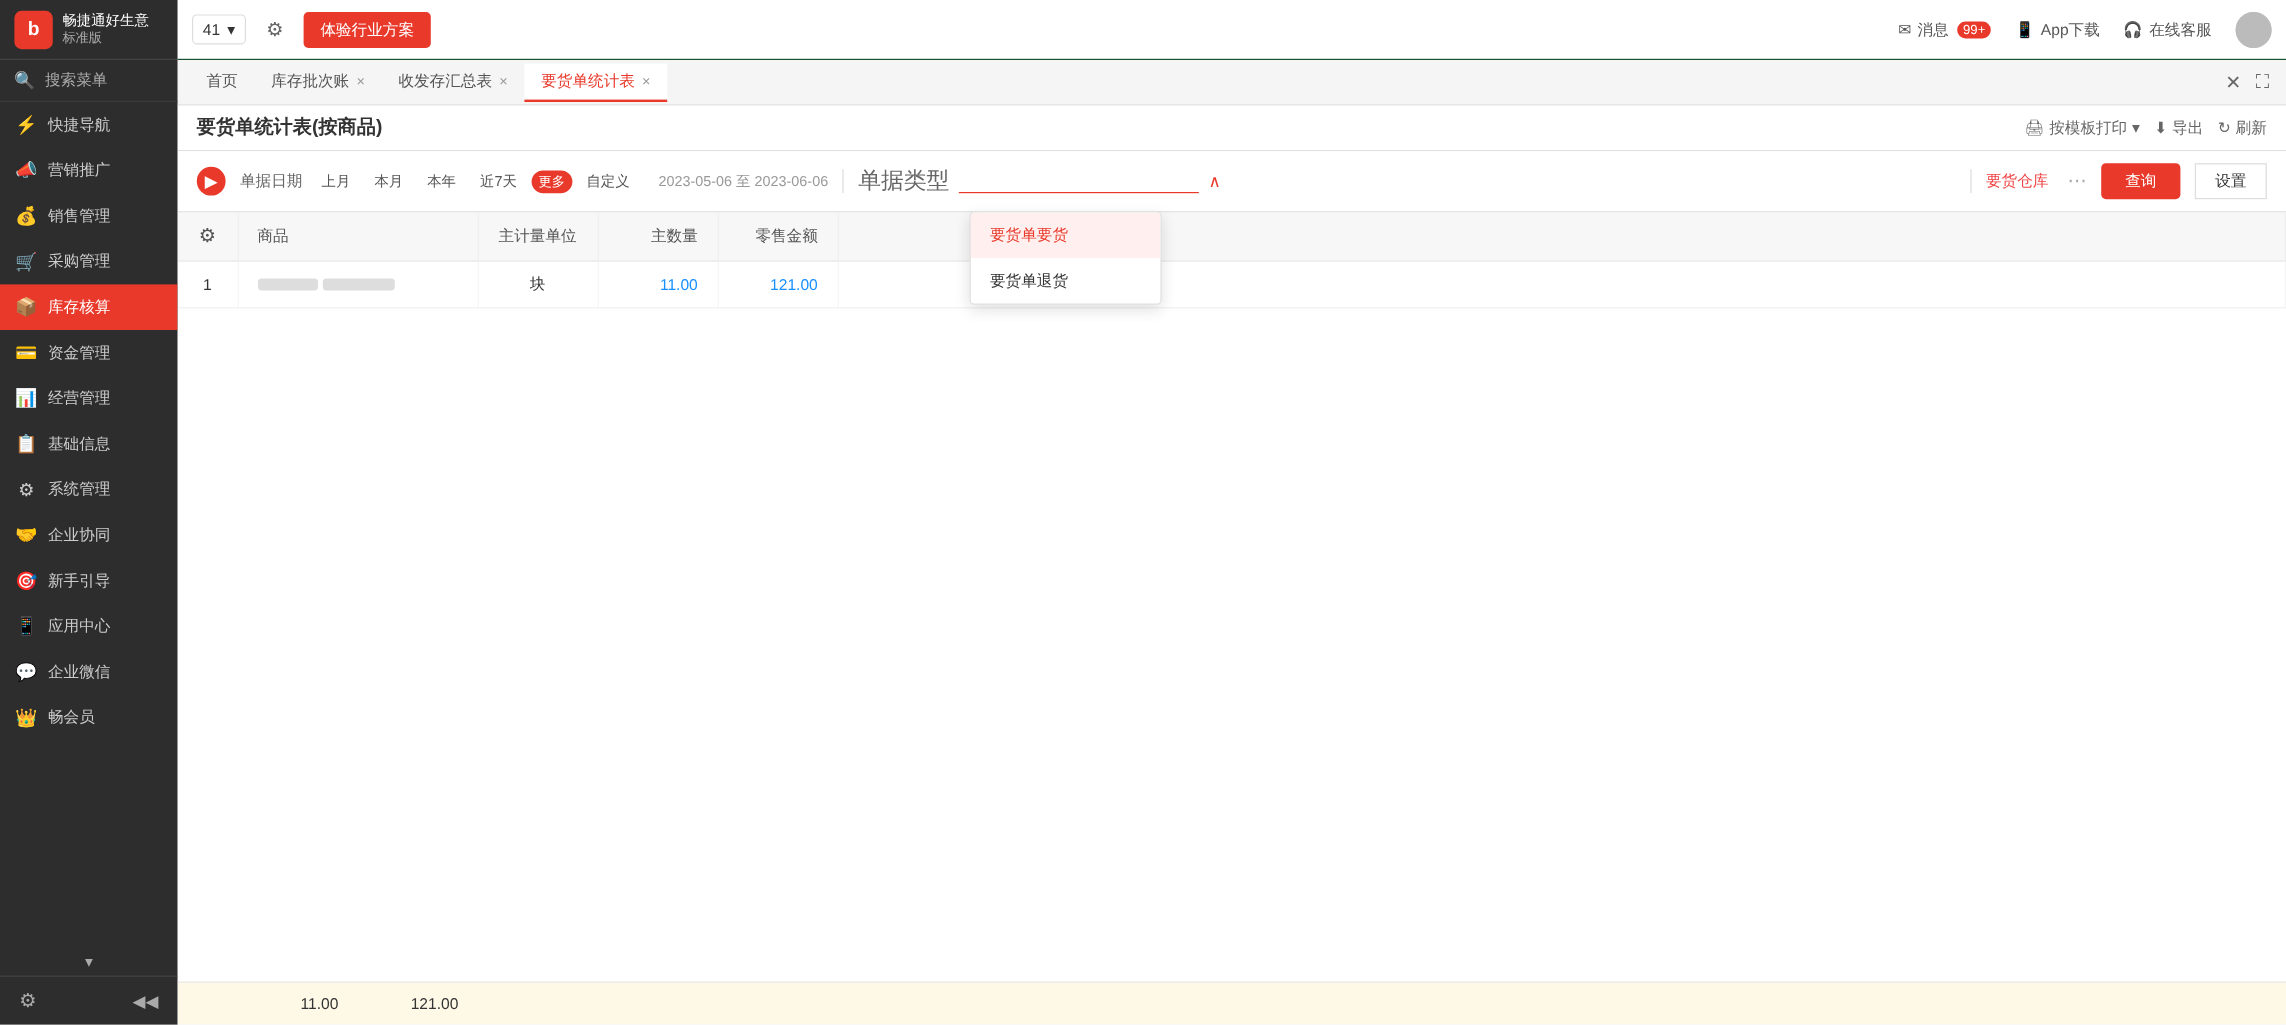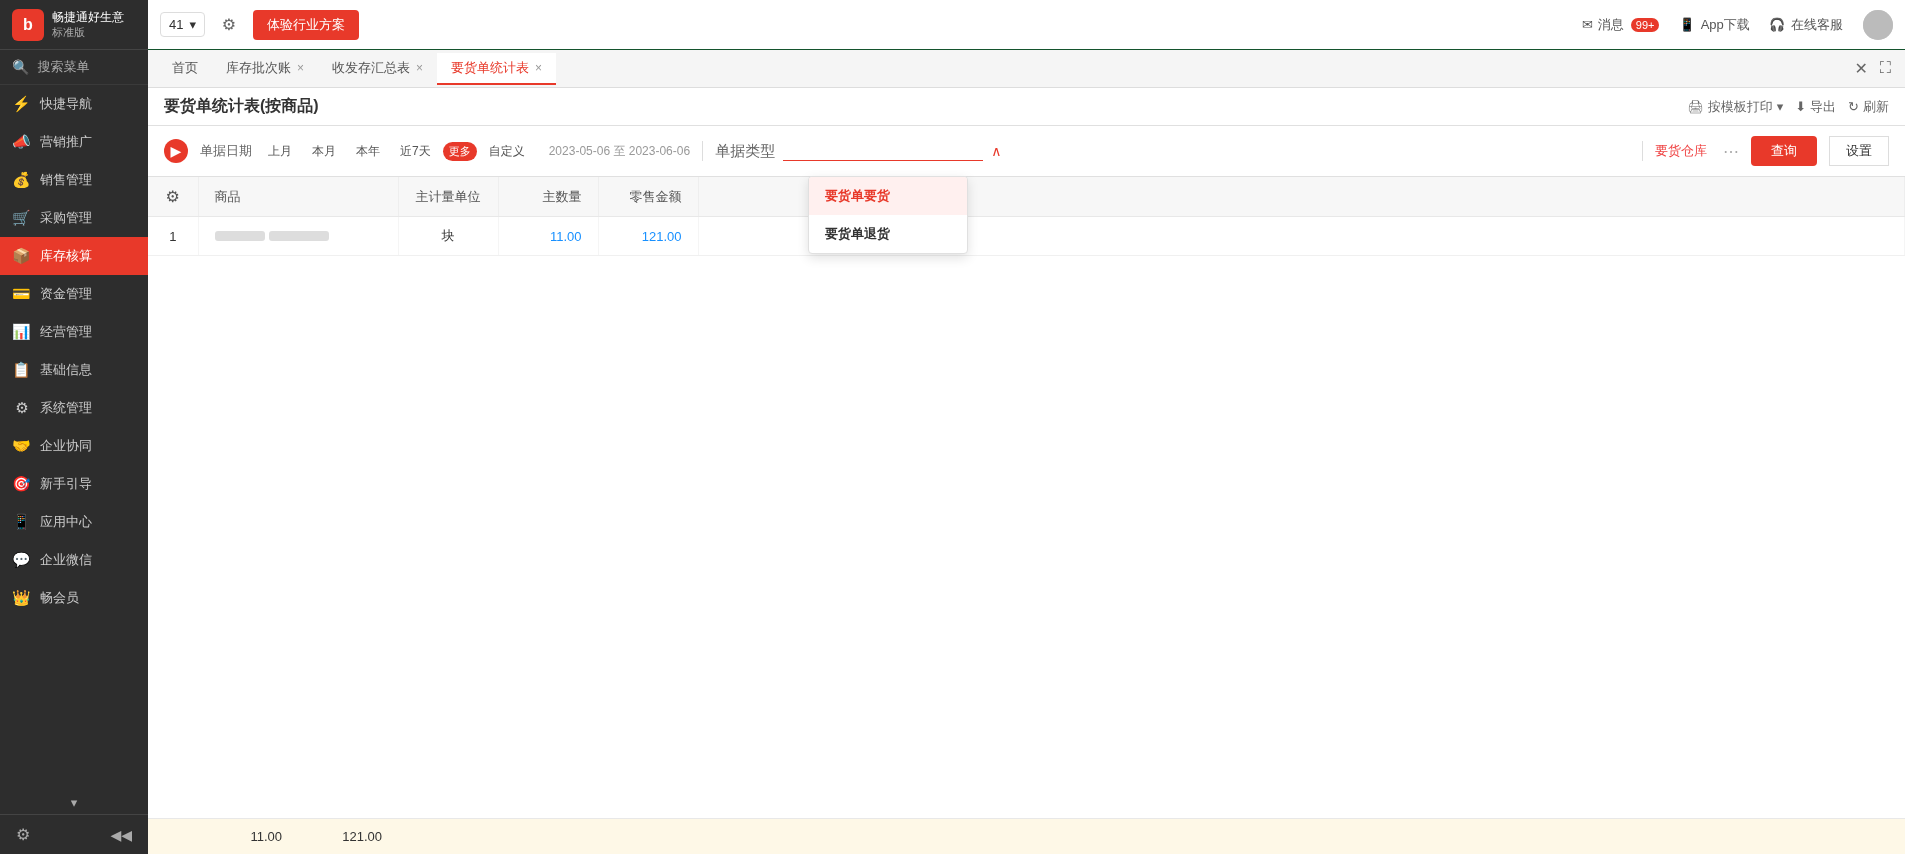--- a/index.html
+++ b/index.html
@@ -312,21 +312,21 @@
       flex-shrink: 0;
     }
     .filter-select-group {
       display: flex;
       align-items: center;
       gap: 8px;
       flex: 1;
     }
     .filter-select-label {
       color: #666;
-      font-size: 15px;
+      font-size: 19px;
       white-space: nowrap;
     }
     .filter-select-input {
       border: none;
       border-bottom: 1px solid #e8392a;
       outline: none;
       font-size: 13px;
       width: 200px;
       padding: 2px 4px;
       color: #333;
@@ -379,21 +379,20 @@
       box-shadow: 0 4px 12px rgba(0,0,0,0.12);
       z-index: 100;
       min-width: 160px;
       overflow: hidden;
     }
     .dropdown-item {
       padding: 10px 16px;
       cursor: pointer;
       color: #333;
       font-size: 13px;
-      font-weight: bold;
     }
     .dropdown-item.selected {
       background: #fff0ef;
       color: #e8392a;
     }
 
     
     .table-area {
       flex: 1;
       background: white;

